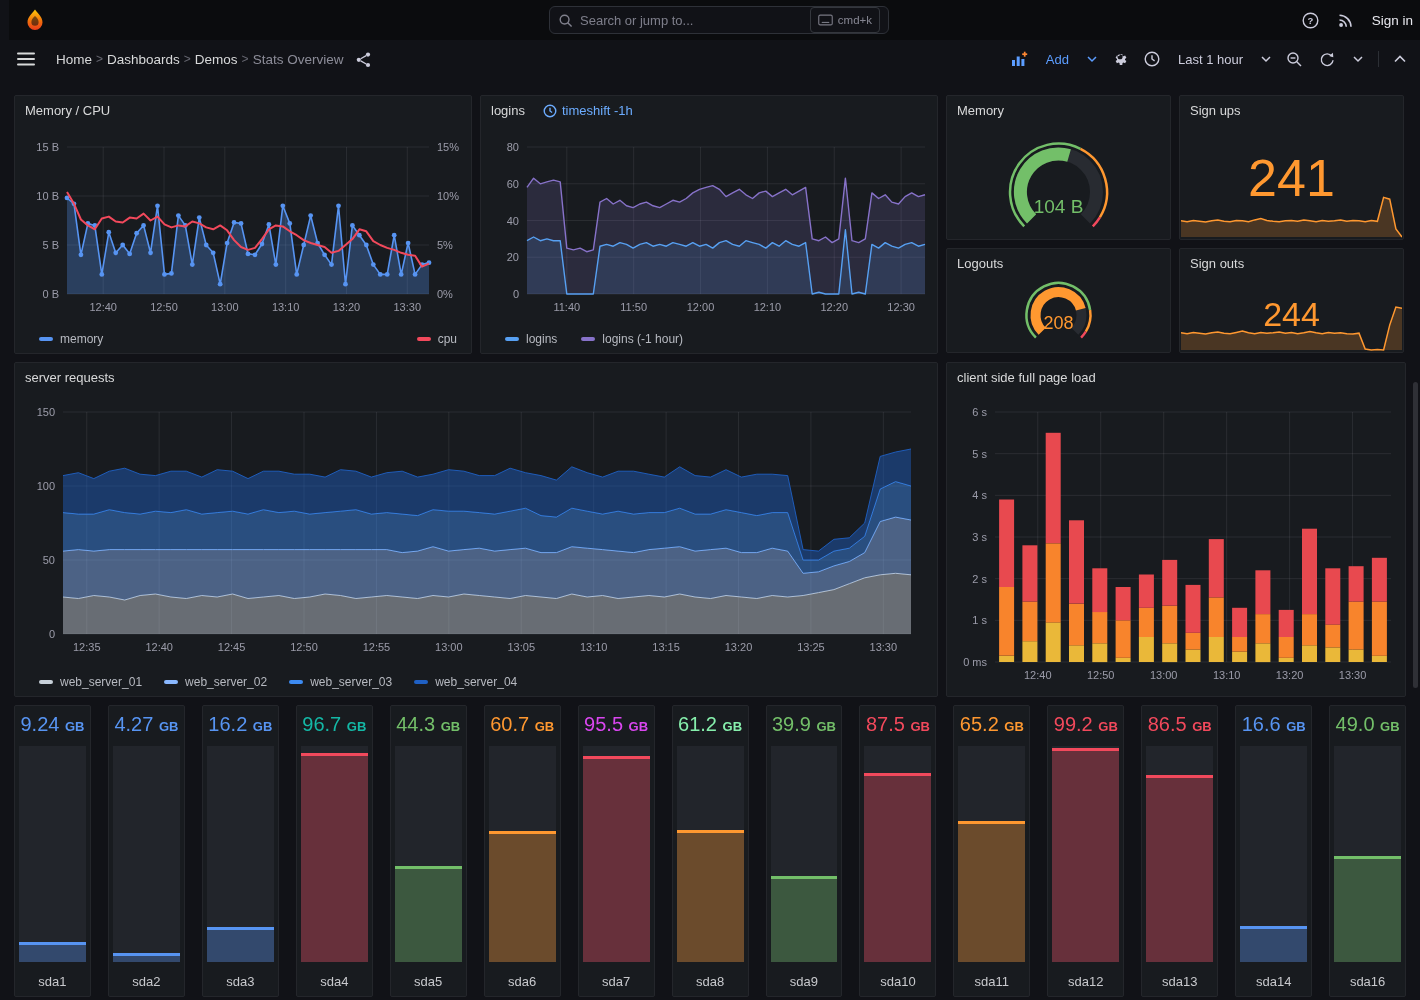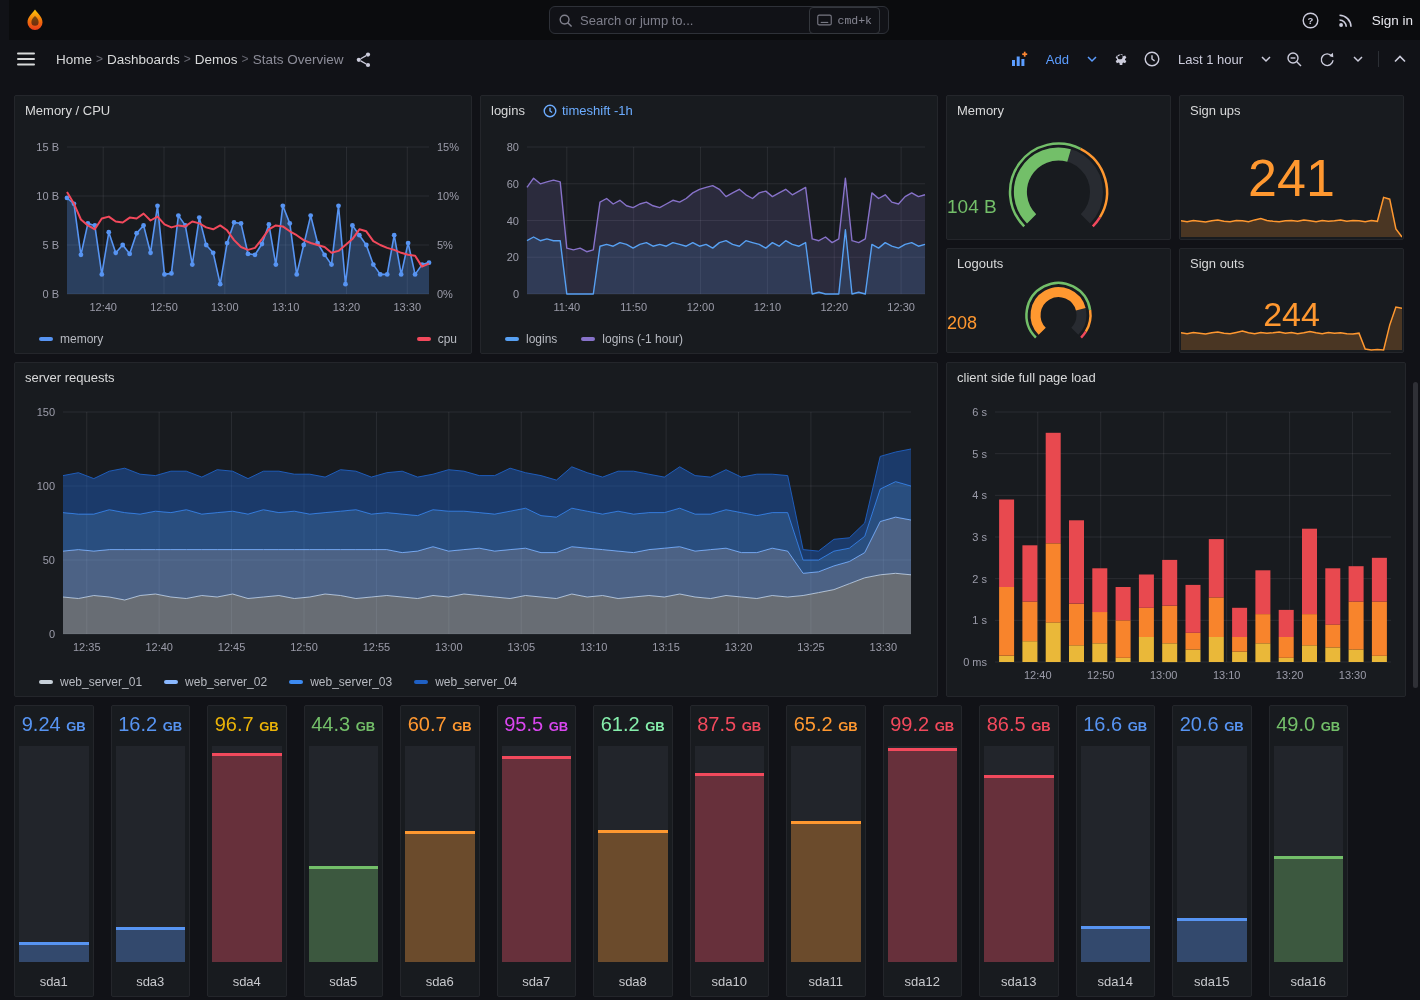--- a/index.html
+++ b/index.html
@@ -5,21 +5,21 @@
   html,body{margin:0;padding:0;background:#0b0c0e;}
   body{font-family:"Liberation Sans",sans-serif;color:#ccccdc;-webkit-font-smoothing:antialiased;}
   .app{position:relative;width:1420px;height:1000px;background:#111217;overflow:hidden;}
   svg text{font-family:"Liberation Sans",sans-serif;}
 
   
   .topnav{position:absolute;left:9px;top:0;width:1420px;height:40px;background:#0b0c0e;display:flex;align-items:center;}
   .logo{position:absolute;left:14px;top:8px;width:24px;height:24px;cursor:pointer;}
   .searchbox{position:absolute;left:50%;transform:translateX(-50%);top:6px;width:340px;height:28px;background:#111217;border:1px solid #2e3138;border-radius:6px;display:flex;align-items:center;padding:0 8px;box-sizing:border-box;cursor:text;}
   .searchbox .ph{color:rgba(204,204,220,0.58);font-size:13px;margin-left:7px;flex:1;}
-  .kbd{display:flex;align-items:center;gap:5px;border:1px solid #34373d;border-radius:4px;padding:6px 7px;color:rgba(204,204,220,0.62);font-size:11.5px;font-family:Liberation Mono, monospace;}
+  .kbd{display:flex;align-items:center;gap:5px;border:1px solid #34373d;border-radius:4px;padding:6px 7px;color:rgba(204,204,220,0.62);font-size:11.5px;}
   .topnav-right{position:absolute;right:16px;top:0;height:40px;display:flex;align-items:center;gap:18px;}
   .iconbtn{background:none;border:none;padding:0;color:#ccccdc;display:flex;align-items:center;cursor:pointer;}
   .signin{color:#e8e8ee;font-size:13.5px;font-weight:500;cursor:pointer;}
 
   
   .toolbar{position:absolute;left:0;top:40px;width:1420px;height:38px;background:#111217;display:flex;align-items:center;}
   .hamburger{margin-left:16px;}
   .crumbs{display:flex;align-items:center;gap:4px;margin-left:20px;font-size:13.5px;}
   .crumbs a{color:#d8d9da;text-decoration:none;font-weight:500;cursor:pointer;}
   .crumbs .sep{color:rgba(204,204,220,0.45);font-size:12px;}
@@ -33,21 +33,21 @@
   
   .panel{position:absolute;background:#181b1f;border:1px solid #24262b;border-radius:2px;box-sizing:border-box;}
   .ptitle{position:absolute;left:10px;top:7px;margin:0;font-size:13px;font-weight:500;color:#d8d9da;cursor:pointer;z-index:2;white-space:nowrap;}
   .timeshift{position:absolute;left:62px;top:7px;display:flex;align-items:center;gap:5px;color:#6caCFF;font-size:13px;font-weight:500;cursor:pointer;z-index:2;}
   .chart{position:absolute;left:0;top:0;}
   .legend{position:absolute;left:24px;right:14px;bottom:7px;display:flex;align-items:center;gap:24px;font-size:12px;color:#b7bac1;}
   .litem{display:flex;align-items:center;gap:7px;cursor:pointer;white-space:nowrap;}
   .sw{display:inline-block;width:14px;height:4px;border-radius:2px;}
 
   .bigstat{position:absolute;left:0;right:0;text-align:center;font-weight:500;line-height:1;}
-  .gaugeval{position:absolute;left:0;right:0;text-align:left;font-weight:500;}
+  .gaugeval{position:absolute;left:0;right:0;text-align:center;font-weight:500;}
 
   
   .diskrow{position:absolute;left:14px;top:705px;width:1392px;height:292px;display:flex;gap:17px;}
   .diskpanel{position:relative;width:79.5px;height:292px;background:#181b1f;border:1px solid #24262b;border-radius:2px;box-sizing:border-box;}
   .diskval{position:absolute;left:0;right:0;top:7px;text-align:center;font-size:20px;font-weight:500;white-space:nowrap;}
   .diskval .unit{font-size:13px;font-weight:700;}
   .disktrack{position:absolute;left:4px;right:4px;top:40px;bottom:34px;background:#22252b;}
   .diskfill{position:absolute;left:0;right:0;bottom:0;}
   .diskcap{position:absolute;left:0;right:0;top:0;height:3px;}
   .disklabel{position:absolute;left:0;right:0;bottom:7px;text-align:center;font-size:13px;color:#c8c9cd;}
@@ -526,30 +526,39 @@
       <div class="diskpanel">
         <div class="diskval" style="color: rgb(87, 148, 242);">9.24 <span class="unit">GB</span></div>
         <div class="disktrack">
           <div class="diskfill" style="height: 9.24%; background: rgba(87, 148, 242, 0.333);">
             <div class="diskcap" style="background: rgb(87, 148, 242);"></div>
           </div>
         </div>
         <div class="disklabel">sda1</div>
       </div>
       <div class="diskpanel">
+        <div class="diskval" style="color: rgb(87, 148, 242);">4.27 <span class="unit">GB</span></div>
+        <div class="disktrack">
+          <div class="diskfill" style="height: 4.27%; background: rgba(87, 148, 242, 0.333);">
+            <div class="diskcap" style="background: rgb(87, 148, 242);"></div>
+          </div>
+        </div>
+        <div class="disklabel">sda2</div>
+      </div>
+      <div class="diskpanel">
         <div class="diskval" style="color: rgb(87, 148, 242);">16.2 <span class="unit">GB</span></div>
         <div class="disktrack">
           <div class="diskfill" style="height: 16.2%; background: rgba(87, 148, 242, 0.333);">
             <div class="diskcap" style="background: rgb(87, 148, 242);"></div>
           </div>
         </div>
         <div class="disklabel">sda3</div>
       </div>
       <div class="diskpanel">
-        <div class="diskval" style="color: #eab308;">96.7 <span class="unit">GB</span></div>
+        <div class="diskval" style="color: #14b8a6;">96.7 <span class="unit">GB</span></div>
         <div class="disktrack">
           <div class="diskfill" style="height: 96.7%; background: rgba(242, 73, 92, 0.333);">
             <div class="diskcap" style="background: rgb(242, 73, 92);"></div>
           </div>
         </div>
         <div class="disklabel">sda4</div>
       </div>
       <div class="diskpanel">
         <div class="diskval" style="color: rgb(115, 191, 105);">44.3 <span class="unit">GB</span></div>
         <div class="disktrack">
@@ -580,20 +589,29 @@
       <div class="diskpanel">
         <div class="diskval" style="color: #86efac;">61.2 <span class="unit">GB</span></div>
         <div class="disktrack">
           <div class="diskfill" style="height: 61.2%; background: rgba(255, 152, 48, 0.333);">
             <div class="diskcap" style="background: rgb(255, 152, 48);"></div>
           </div>
         </div>
         <div class="disklabel">sda8</div>
       </div>
       <div class="diskpanel">
+        <div class="diskval" style="color: rgb(115, 191, 105);">39.9 <span class="unit">GB</span></div>
+        <div class="disktrack">
+          <div class="diskfill" style="height: 39.9%; background: rgba(115, 191, 105, 0.333);">
+            <div class="diskcap" style="background: rgb(115, 191, 105);"></div>
+          </div>
+        </div>
+        <div class="disklabel">sda9</div>
+      </div>
+      <div class="diskpanel">
         <div class="diskval" style="color: rgb(242, 73, 92);">87.5 <span class="unit">GB</span></div>
         <div class="disktrack">
           <div class="diskfill" style="height: 87.5%; background: rgba(242, 73, 92, 0.333);">
             <div class="diskcap" style="background: rgb(242, 73, 92);"></div>
           </div>
         </div>
         <div class="disklabel">sda10</div>
       </div>
       <div class="diskpanel">
         <div class="diskval" style="color: rgb(255, 152, 48);">65.2 <span class="unit">GB</span></div>
@@ -625,29 +643,20 @@
       <div class="diskpanel">
         <div class="diskval" style="color: rgb(87, 148, 242);">16.6 <span class="unit">GB</span></div>
         <div class="disktrack">
           <div class="diskfill" style="height: 16.6%; background: rgba(87, 148, 242, 0.333);">
             <div class="diskcap" style="background: rgb(87, 148, 242);"></div>
           </div>
         </div>
         <div class="disklabel">sda14</div>
       </div>
       <div class="diskpanel">
-        <div class="diskval" style="color: rgb(87, 148, 242);">20.6 <span class="unit">GB</span></div>
-        <div class="disktrack">
-          <div class="diskfill" style="height: 20.6%; background: rgba(87, 148, 242, 0.333);">
-            <div class="diskcap" style="background: rgb(87, 148, 242);"></div>
-          </div>
-        </div>
-        <div class="disklabel">sda15</div>
-      </div>
-      <div class="diskpanel">
         <div class="diskval" style="color: rgb(115, 191, 105);">49.0 <span class="unit">GB</span></div>
         <div class="disktrack">
           <div class="diskfill" style="height: 49%; background: rgba(115, 191, 105, 0.333);">
             <div class="diskcap" style="background: rgb(115, 191, 105);"></div>
           </div>
         </div>
         <div class="disklabel">sda16</div>
       </div>
     </div>
 

